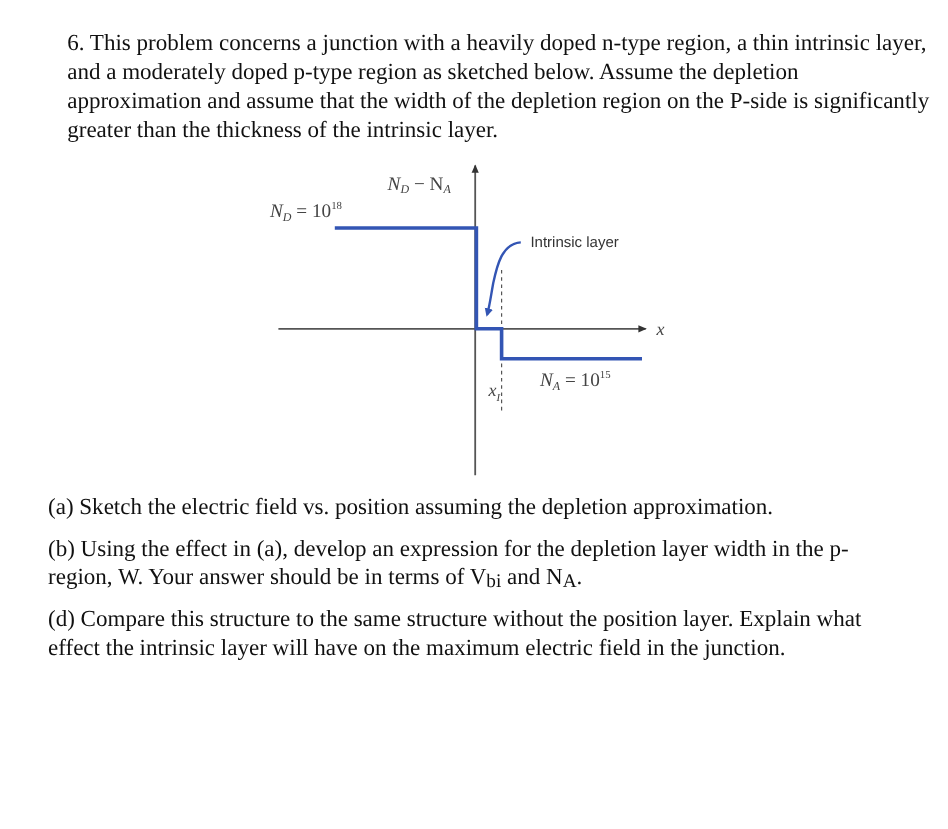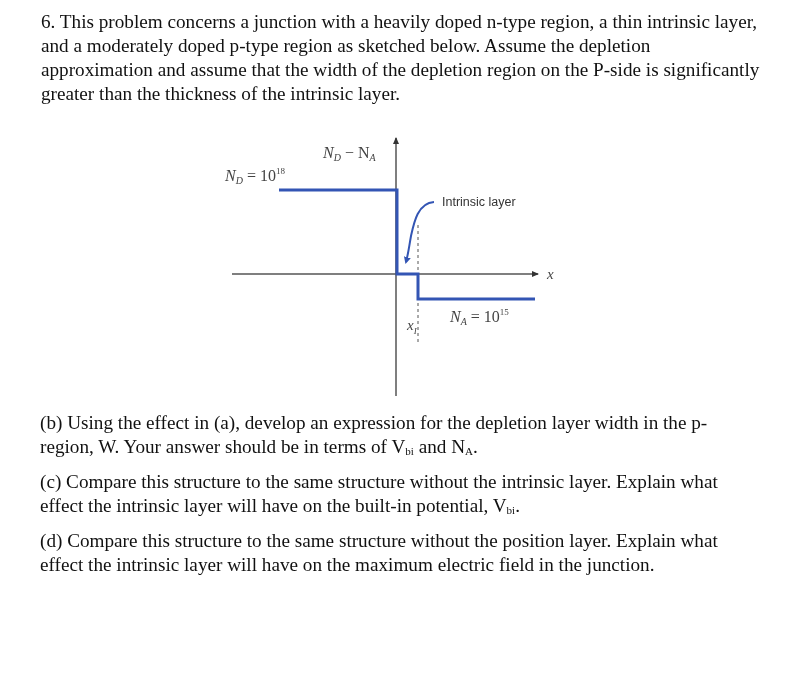--- a/index.html
+++ b/index.html
@@ -15,42 +15,42 @@
       font-family: "Liberation Serif", "DejaVu Serif", serif;
       color: #111111;
     }
     .problem {
       position: absolute;
       left: 40px;
       top: 9px;
       width: 720px;
       font-size: 19.2px;
       line-height: 24px;
-      margin: 1px;
+      margin: 16px;
     }
     .diagram {
       position: absolute;
       left: 0;
       top: 0;
       width: 790px;
       height: 691px;
     }
     .parts {
       position: absolute;
       left: 40px;
       top: 411px;
       width: 720px;
     }
     .part {
       font-size: 19.2px;
       line-height: 24px;
       margin: 0 0 11px 0;
     }
     sub.small {
-      font-size: 11px;
+      font-size: 16px;
       vertical-align: -2px;
       line-height: 0;
     }
     .svg-text-serif {
       font-family: "Liberation Serif", "DejaVu Serif", serif;
       font-style: italic;
       fill: #444444;
     }
     .svg-text-sans {
       font-family: "Liberation Sans", "DejaVu Sans", sans-serif;
@@ -97,16 +97,16 @@
   </text>
 
   <text class="svg-text-serif" x="407" y="330" font-size="15">
     <tspan>x</tspan><tspan font-size="9" dy="4">I</tspan>
   </text>
 
   <text class="svg-text-serif" x="547" y="279" font-size="15">x</text>
 </svg>
 
 <div class="parts">
+  <p class="part"><span>(a) Sketch the electric field vs. position assuming the depletion approximation.</span></p>
   <p class="part"><span>(b) Using the effect in (a), develop an expression for the depletion layer width in the p-region, W. Your answer should be in terms of V</span><sub class="small">bi</sub><span> and N</span><sub class="small">A</sub><span>.</span></p>
-  <p class="part"><span>(c) Compare this structure to the same structure without the intrinsic layer. Explain what effect the intrinsic layer will have on the built-in potential, V</span><sub class="small">bi</sub><span>.</span></p>
   <p class="part"><span>(d) Compare this structure to the same structure without the position layer. Explain what effect the intrinsic layer will have on the maximum electric field in the junction.</span></p>
 </div>
 
 </body></html>

